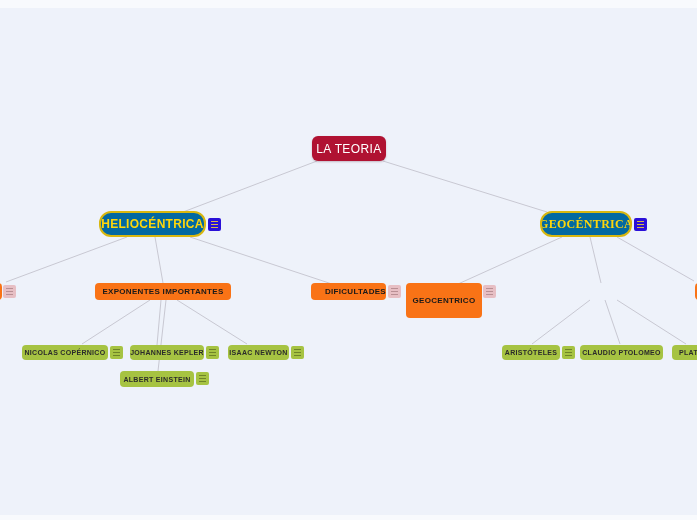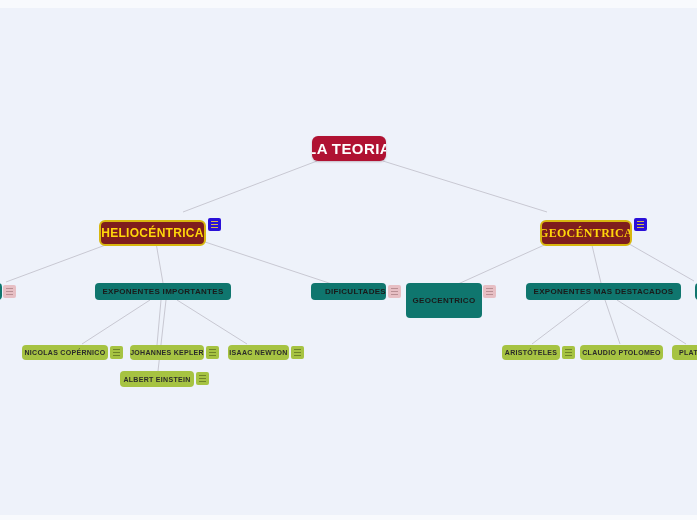--- a/index.html
+++ b/index.html
@@ -12,29 +12,29 @@
   .strip-top{top:0;height:8px;}
   .strip-bottom{bottom:0;height:5px;}
   svg.links{position:absolute;left:0;top:0;z-index:0;}
   .node{
     position:absolute;z-index:2;box-sizing:border-box;
     display:flex;align-items:center;justify-content:center;
     white-space:nowrap;cursor:pointer;overflow:hidden;
   }
   .node-root{
     background:#b01232;color:#ffffff;border-radius:6px;
-    font-size:15px;font-weight:bold;letter-spacing:.4px;
+    font-size:12px;font-weight:normal;letter-spacing:.4px;
     box-shadow:0 1px 2px rgba(80,20,40,.25);
   }
   .node-blue{
-    background:#7f1d1d;color:#ffd60a;border:2px solid #d8b70f;border-radius:6px;
-    font-size:12px;font-weight:bold;letter-spacing:.3px;margin-top:9px;
+    background:#0369a1;color:#ffd60a;border:2px solid #d8b70f;border-radius:12px;
+    font-size:12px;font-weight:bold;letter-spacing:.3px;
   }
   .node-pink{
-    background:#0f766e;color:#1a1a1a;border-radius:4px;
+    background:#f97316;color:#1a1a1a;border-radius:4px;
     font-size:8px;font-weight:bold;letter-spacing:.3px;
   }
   .node-green{
     background:#a6c342;color:#2b2b2b;border-radius:4px;
     font-size:7px;font-weight:bold;letter-spacing:.3px;
   }
   .menu-icon{
     position:absolute;z-index:2;width:13px;height:13px;border-radius:2px;
     display:flex;align-items:center;justify-content:center;cursor:pointer;
   }
@@ -110,23 +110,20 @@
       <span class="bars"></span>
     </div>
 
   <div class="node node-pink" style="left:406px;top:283px;width:76px;height:35px;">
     <span>GEOCENTRICO</span>
   </div>
   <div class="menu-icon mi-pink" style="left:483px;top:285px;">
       <span class="bars"></span>
     </div>
 
-  <div class="node node-pink" style="left:526px;top:283px;width:155px;height:17px;">
-    <span>EXPONENTES MAS DESTACADOS</span>
-  </div>
 
   <div class="node node-pink" style="left:695px;top:283px;width:40px;height:17px;">
     <span></span>
   </div>
 
   <div class="node node-green" style="left:22px;top:345px;width:86px;height:15px;">
     <span>NICOLAS COPÉRNICO</span>
   </div>
   <div class="menu-icon mi-green" style="left:110px;top:346px;">
       <span class="bars"></span>

